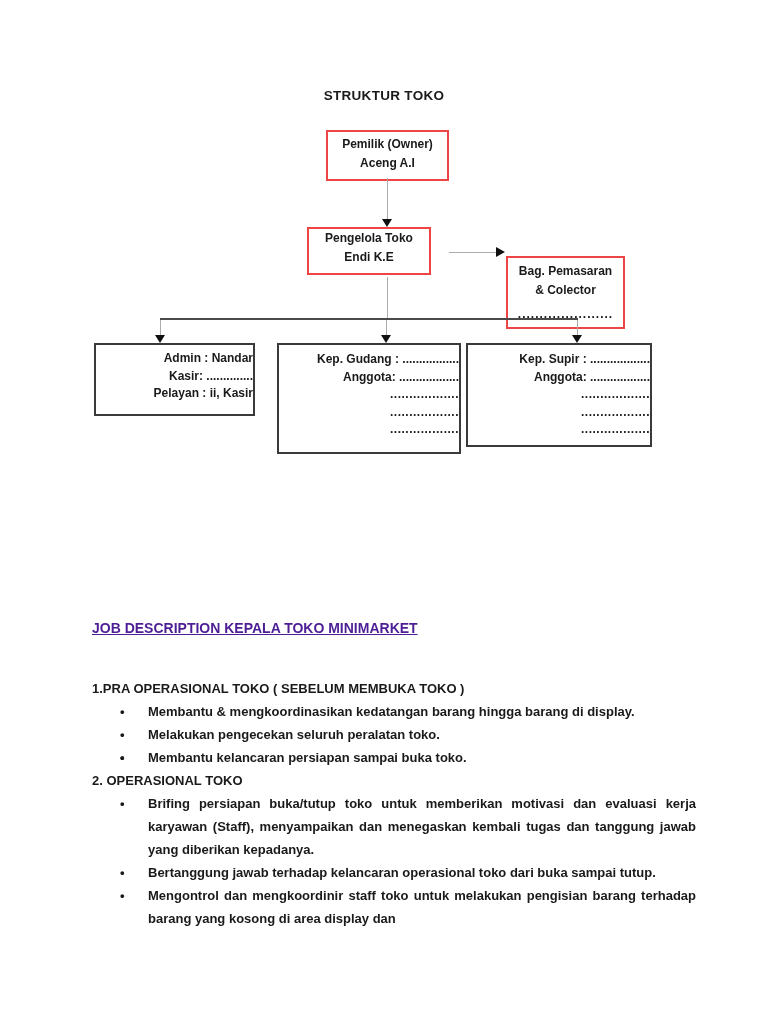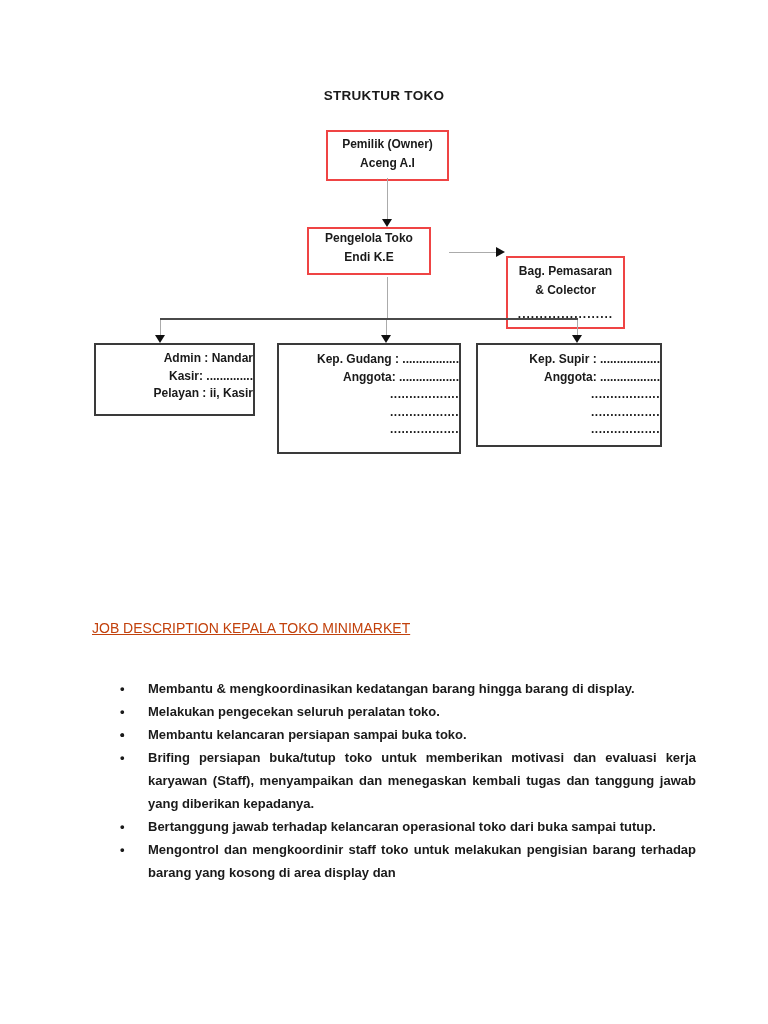--- a/index.html
+++ b/index.html
@@ -25,36 +25,36 @@
   .box-pemilik{left:326px;top:130px;width:119px;height:44px;padding-top:3px;}
   .box-pengelola{left:307px;top:227px;width:120px;height:44px;}
   .box-pemasaran{left:506px;top:228px;width:115px;height:65px;padding-top:4px;margin-top:28px;}
   .box-pemasaran .dots-line{margin-top:5px;letter-spacing:1px;}
   .lbox{
     position:absolute;border:2px solid #3a3a3a;background:#fff;
     font-size:12px;font-weight:700;line-height:17.5px;text-align:right;
   }
   .box-admin{left:94px;top:343px;width:147px;height:64px;padding:5px 0 0 10px;}
   .box-gudang{left:277px;top:343px;width:170px;height:96px;padding:6px 0 5px 10px;}
-  .box-supir{left:476px;top:343px;width:172px;height:94px;padding:6px 0 0 10px;}
+  .box-supir{left:466px;top:343px;width:172px;height:94px;padding:6px 0 0 10px;}
   .indent{padding-left:8px;letter-spacing:.5px;}
   
   .vline{position:absolute;width:1px;background:#ababab;}
   .hline{position:absolute;height:1px;background:#ababab;}
   .mainline{position:absolute;height:2px;background:#4a4a4a;}
   .arr-down{position:absolute;width:0;height:0;
     border-left:5px solid transparent;border-right:5px solid transparent;
     border-top:8px solid #101010;}
   .arr-right{position:absolute;width:0;height:0;
     border-top:5px solid transparent;border-bottom:5px solid transparent;
     border-left:9px solid #101010;}
   
   .job-heading{
     position:absolute;left:92px;top:620px;
-    font-size:14px;font-weight:400;color:#c2410c;
+    font-size:14px;font-weight:700;color:#4c1d95;
     text-decoration:underline;cursor:pointer;
   }
   .body-text{
     position:absolute;left:92px;top:677px;width:604px;
     font-size:13px;font-weight:700;line-height:23px;
   }
   .sec-title{font-weight:700;}
   ul.blist{list-style:none;margin:0;padding:0;}
   ul.blist li{position:relative;padding-left:56px;}
   ul.blist .dot{position:absolute;left:28px;top:0;}
@@ -122,39 +122,41 @@
       <div class="indent">..................</div>
       <div class="indent">..................</div>
       <div class="indent">..................</div>
     </div>
   </div>
 
   <div class="job-heading">JOB DESCRIPTION KEPALA TOKO MINIMARKET</div>
 
   <div class="body-text">
 
+    <div class="sec-title">1.PRA OPERASIONAL TOKO ( SEBELUM MEMBUKA TOKO )</div>
 
     <ul class="blist">
       <li>
         <span class="dot">•</span>
         <span class="btxt">Membantu &amp; mengkoordinasikan kedatangan barang hingga barang di display.</span>
       </li>
       <li>
         <span class="dot">•</span>
         <span class="btxt">Melakukan pengecekan seluruh peralatan toko.</span>
       </li>
       <li>
         <span class="dot">•</span>
       </li>
       <li>
         <span class="dot">•</span>
         <span class="btxt">Membantu kelancaran persiapan sampai buka toko.</span>
       </li>
     </ul>
 
+    <div class="sec-title">2. OPERASIONAL TOKO</div>
 
     <ul class="blist justified">
       <li>
         <span class="dot">•</span>
         <span class="btxt">Brifing persiapan buka/tutup toko untuk memberikan motivasi dan evaluasi kerja karyawan (Staff), menyampaikan dan menegaskan kembali tugas dan tanggung jawab yang diberikan kepadanya.</span>
       </li>
       <li>
         <span class="dot">•</span>
         <span class="btxt">Bertanggung jawab terhadap kelancaran operasional toko dari buka sampai tutup.</span>
       </li>

